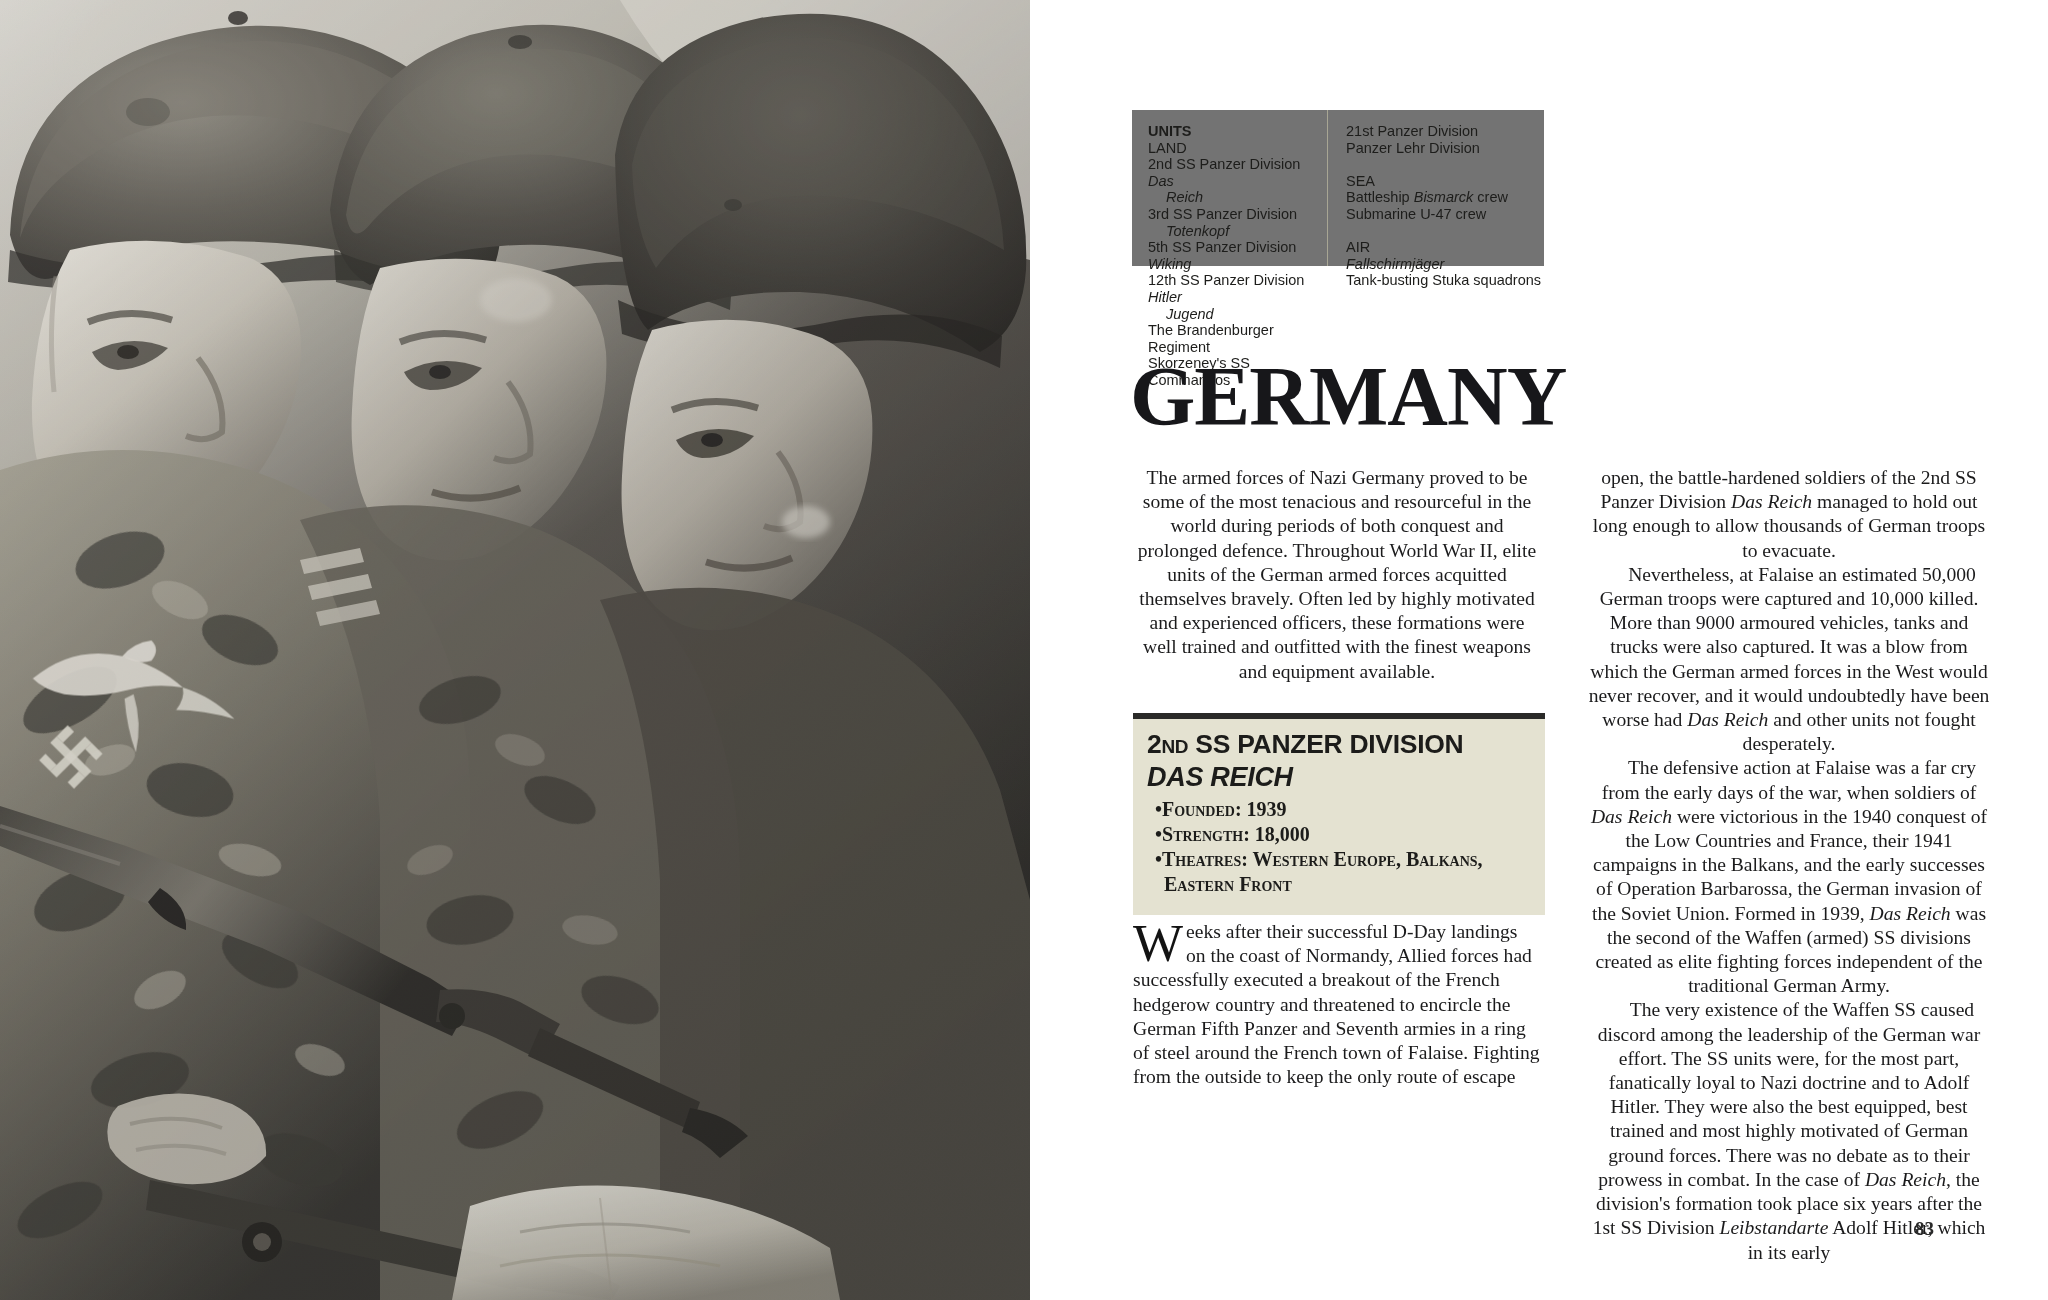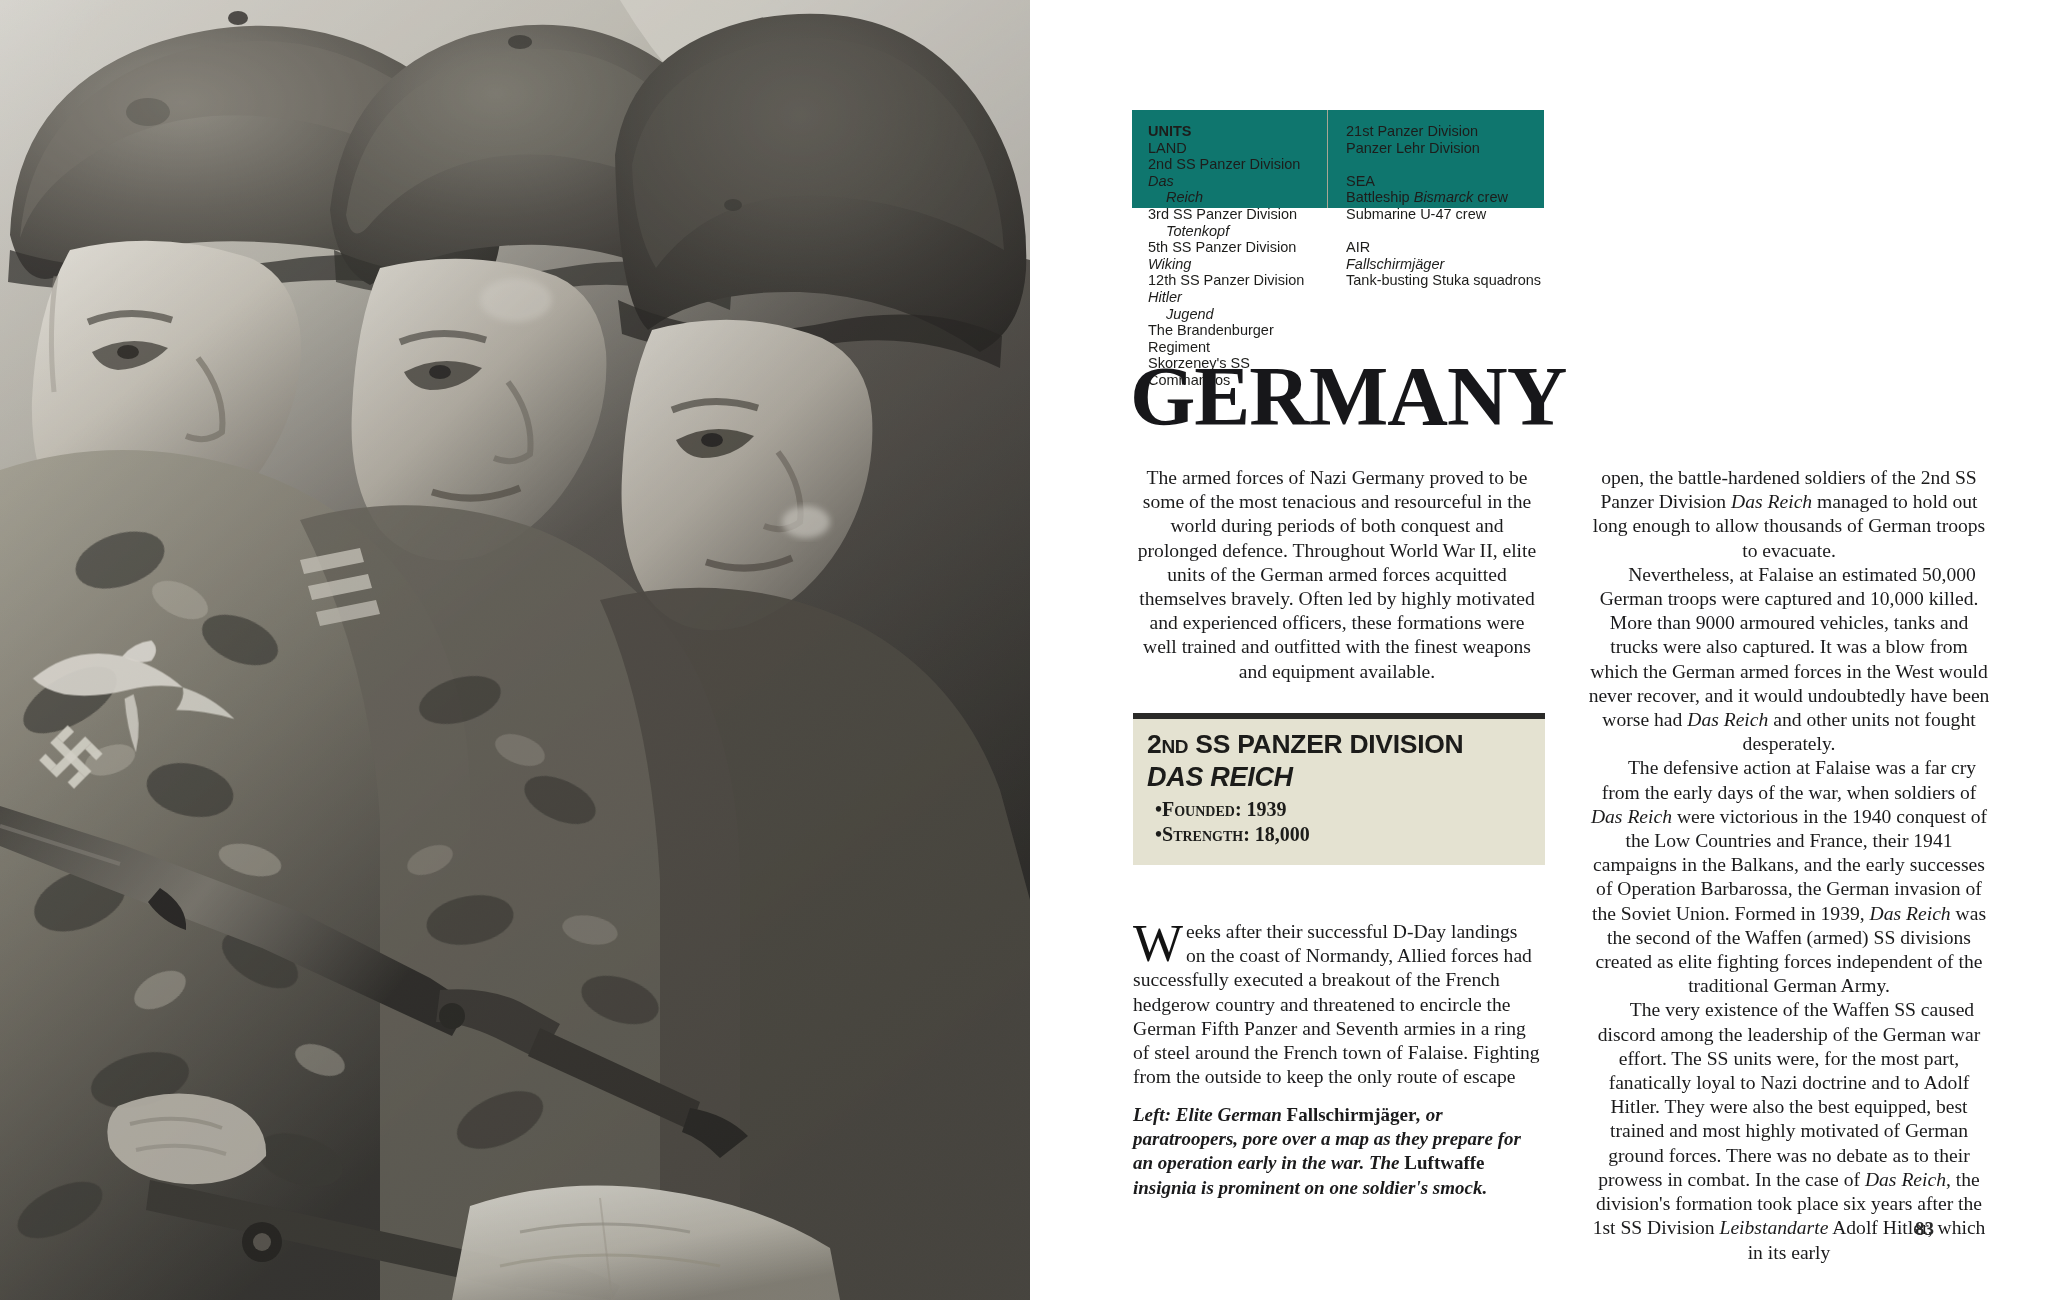--- a/index.html
+++ b/index.html
@@ -20,22 +20,22 @@
   .photo svg{display:block;width:1030px;height:1300px;}
 
   
   .rightpage{
     position:absolute;left:1030px;top:0;width:1018px;height:1300px;
     background:#ffffff;
   }
 
   
   .units-box{
-    position:absolute;left:102px;top:110px;width:412px;height:98px;
-    background:#0f766e;
+    position:absolute;left:102px;top:110px;width:412px;height:156px;
+    background:#737373;
     display:flex;
     box-sizing:border-box;
   }
   .units-col{
     box-sizing:border-box;
     font-family:"Liberation Sans",sans-serif;
     font-size:14.5px;
     line-height:16.6px;
     color:#1d1d1b;
     padding-top:13px;
@@ -409,30 +409,28 @@
     <div class="col col-left">
       <p>The armed forces of Nazi Germany proved to be some of the most tenacious and resourceful in the world during periods of both conquest and prolonged defence. Throughout World War II, elite units of the German armed forces acquitted themselves bravely. Often led by highly motivated and experienced officers, these formations were well trained and outfitted with the finest weapons and equipment available.</p>
     </div>
 
     <div class="fact-box">
       <div class="fact-title">2<span class="sm">ND</span> SS PANZER DIVISION</div>
       <div class="fact-sub">DAS REICH</div>
       <ul class="fact-list">
         <li><span class="bul">•</span><span>Founded: 1939</span></li>
         <li><span class="bul">•</span><span>Strength: 18,000</span></li>
+        <li><span class="bul">•</span><span>Theatres: Western Europe, Balkans, Eastern Front</span></li>
       </ul>
     </div>
 
     <div class="dropcap-p">
       <span class="dc">W</span><span>eeks after their successful D-Day landings on the coast of Normandy, Allied forces had successfully executed a breakout of the French hedgerow country and threatened to encircle the German Fifth Panzer and Seventh armies in a ring of steel around the French town of Falaise. Fighting from the outside to keep the only route of escape</span>
     </div>
 
-    <div class="caption">
-      <span>Left: Elite German </span><span class="rom">Fallschirmjäger</span><span>, or paratroopers, pore over a map as they prepare for an operation early in the war. The </span><span class="rom">Luftwaffe</span><span> insignia is prominent on one soldier's smock.</span>
-    </div>
 
     <div class="col col-right">
       <p><span>open, the battle-hardened soldiers of the 2nd SS Panzer Division </span><i>Das Reich</i><span> managed to hold out long enough to allow thousands of German troops to evacuate.</span></p>
       <p class="ind"><span>Nevertheless, at Falaise an estimated 50,000 German troops were captured and 10,000 killed. More than 9000 armoured vehicles, tanks and trucks were also captured. It was a blow from which the German armed forces in the West would never recover, and it would undoubtedly have been worse had </span><i>Das Reich</i><span> and other units not fought desperately.</span></p>
       <p class="ind"><span>The defensive action at Falaise was a far cry from the early days of the war, when soldiers of </span><i>Das Reich</i><span> were victorious in the 1940 conquest of the Low Countries and France, their 1941 campaigns in the Balkans, and the early successes of Operation Barbarossa, the German invasion of the Soviet Union. Formed in 1939, </span><i>Das Reich</i><span> was the second of the Waffen (armed) SS divisions created as elite fighting forces independent of the traditional German Army.</span></p>
       <p class="ind"><span>The very existence of the Waffen SS caused discord among the leadership of the German war effort. The SS units were, for the most part, fanatically loyal to Nazi doctrine and to Adolf Hitler. They were also the best equipped, best trained and most highly motivated of German ground forces. There was no debate as to their prowess in combat. In the case of </span><i>Das Reich</i><span>, the division's formation took place six years after the 1st SS Division </span><i>Leibstandarte</i><span> Adolf Hitler, which in its early</span></p>
     </div>
   </div>
 
   <div class="folio">83</div>

